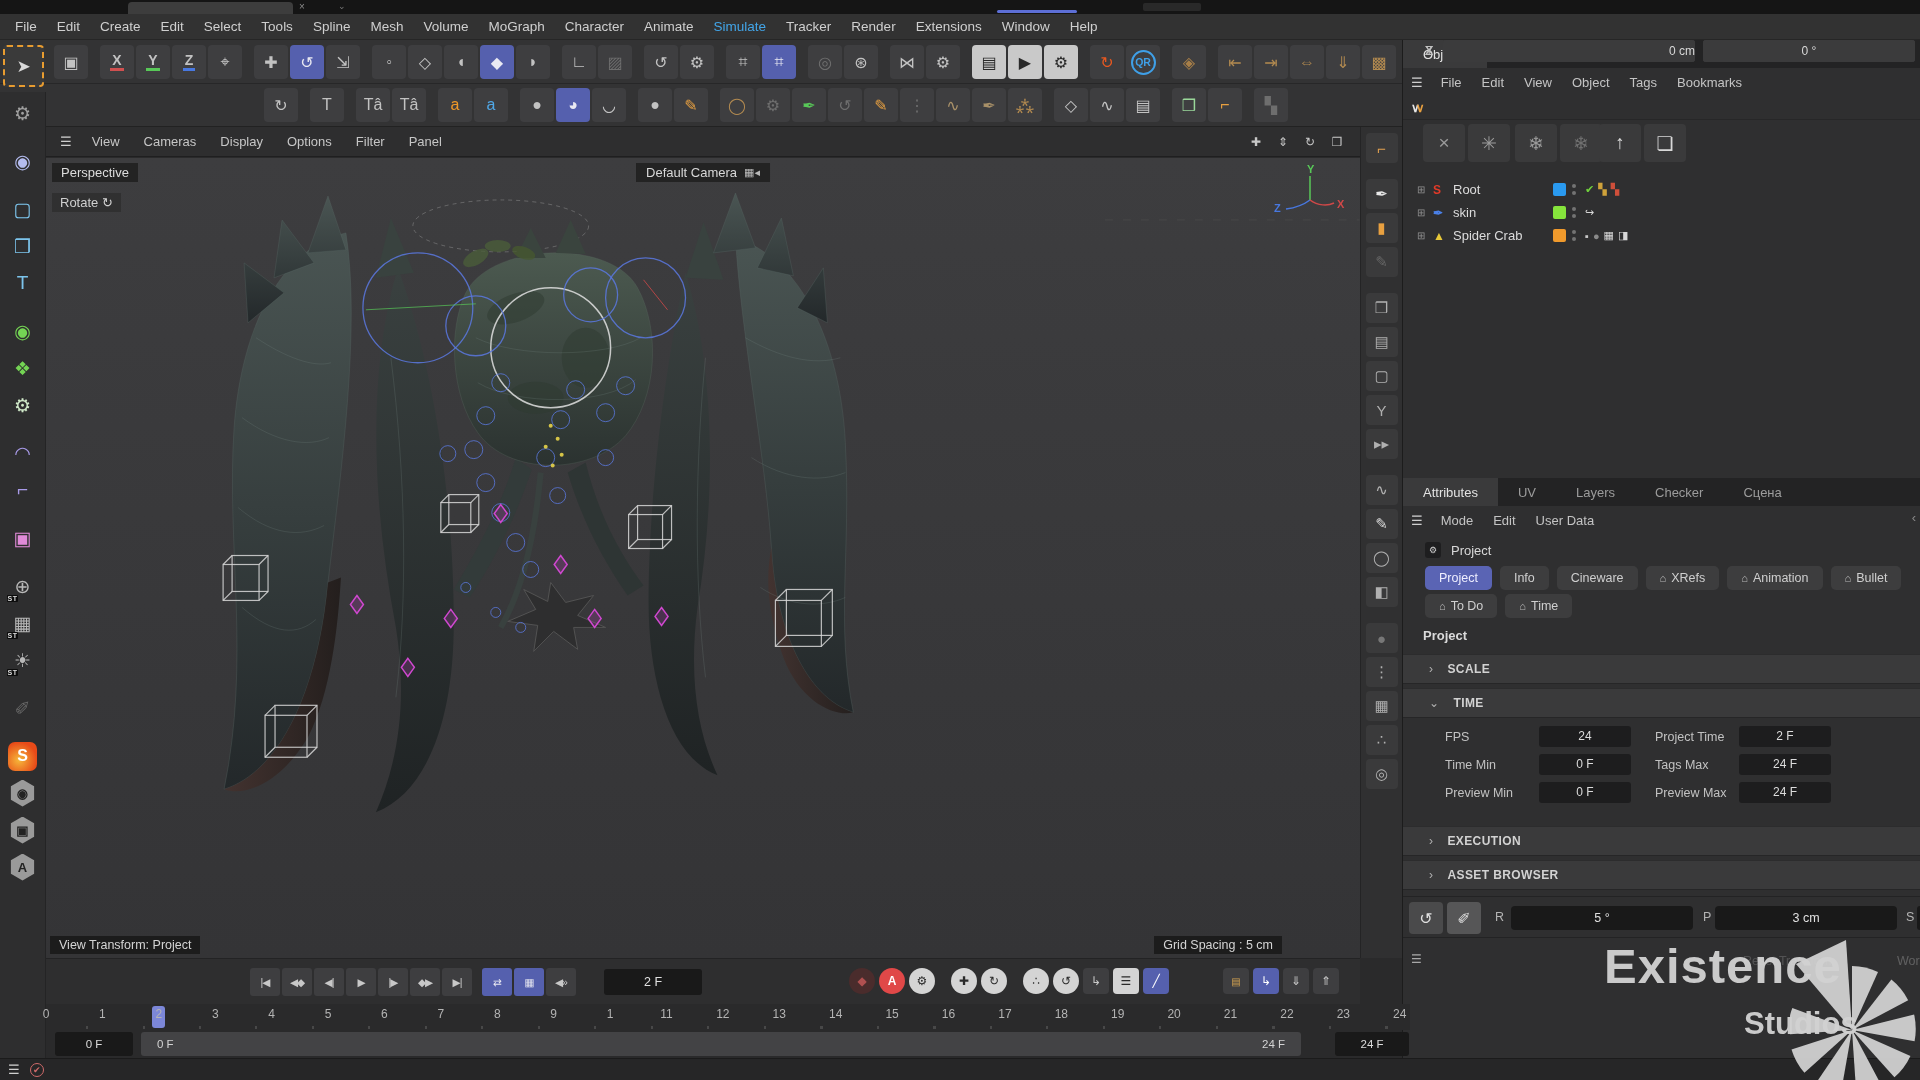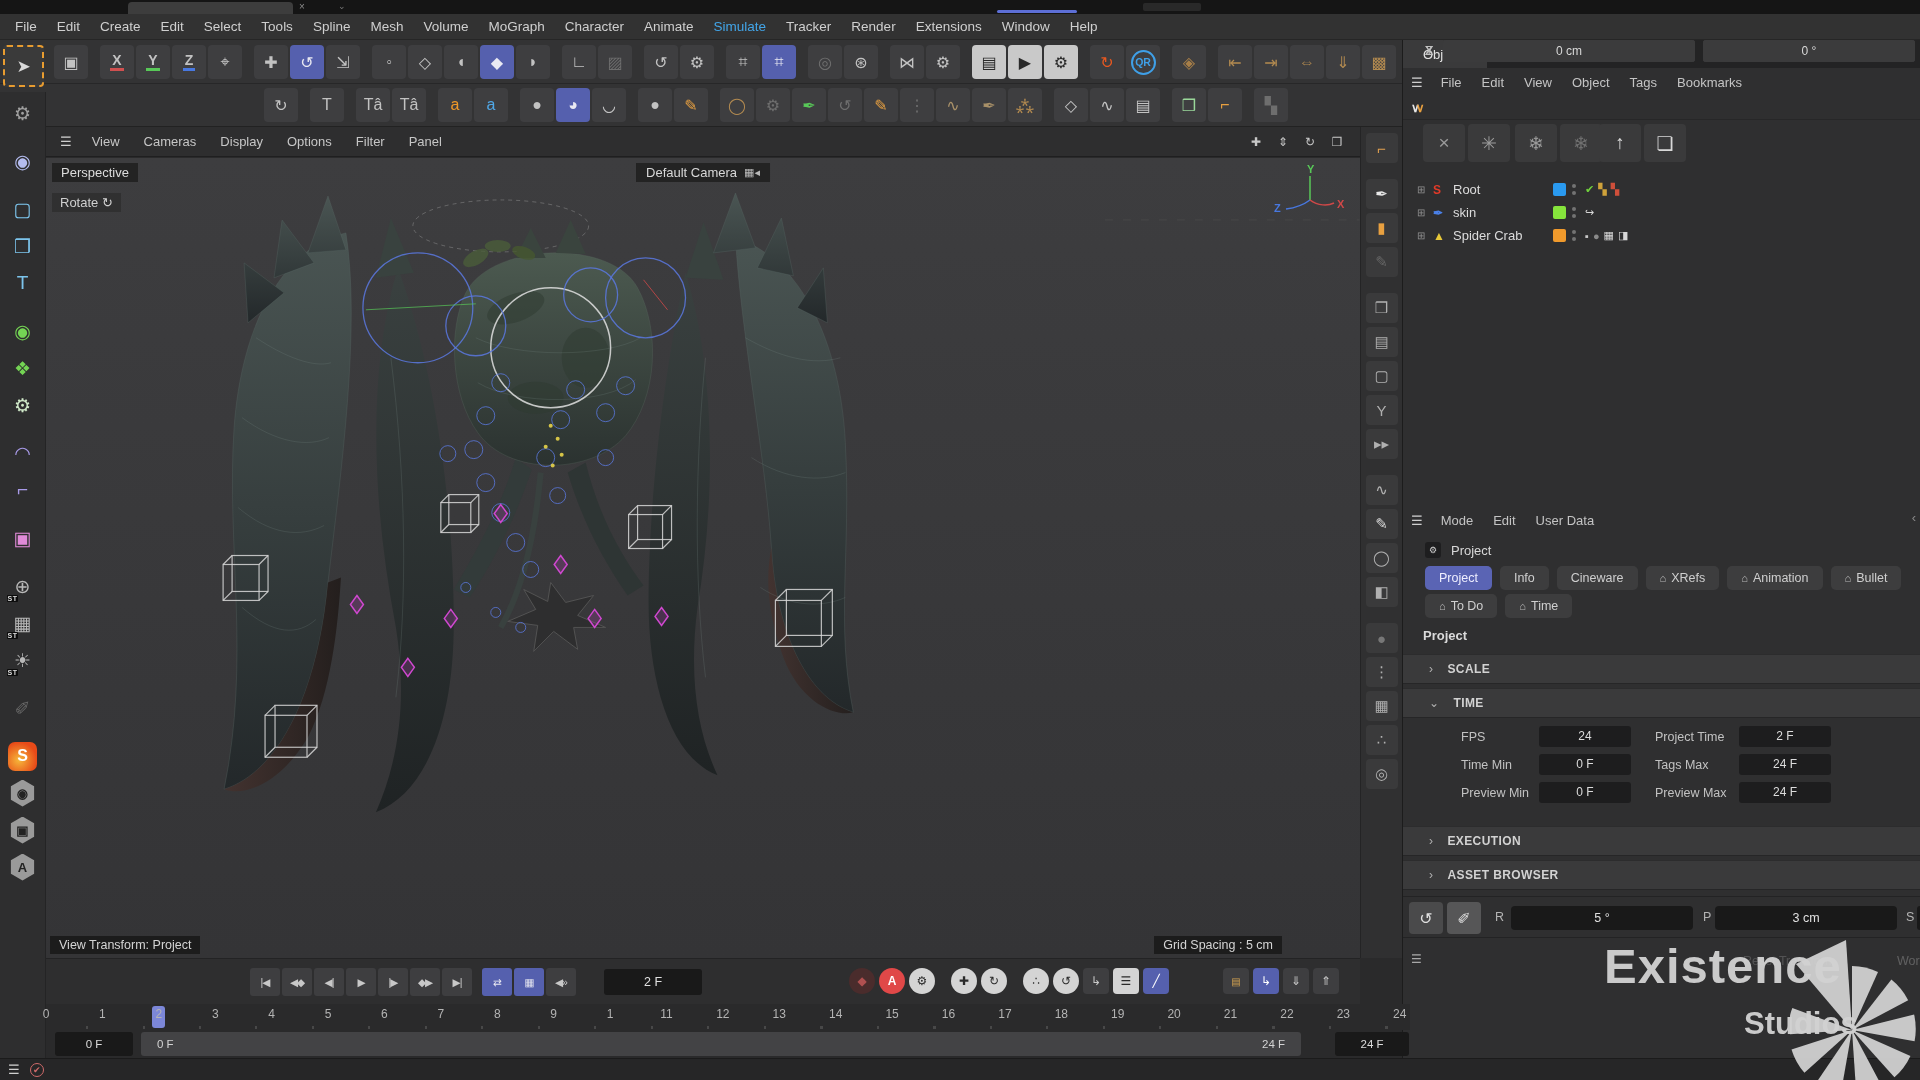--- a/index.html
+++ b/index.html
@@ -87,30 +87,30 @@
 #btnrow1{top:526px}#btnrow2{top:554px}
 .abtn{height:24px;padding:0 14px;border-radius:5px;background:#3d3d3e;font-size:12.5px;color:#cfcfcf;display:flex;align-items:center;gap:5px;white-space:nowrap}
 .abtn.active{background:#5a64b4;color:#eef}
 .abtn .pin{font-size:11px;color:#b4b4b4}
 #grouptitle{position:absolute;top:588px;left:20px;font-size:13px;font-weight:700;color:#dadada}
 .sechdr{position:absolute;left:0;width:100%;height:30px;background:#3a3a3b;border-top:1px solid #2c2c2d;border-bottom:1px solid #262627;display:flex;align-items:center;padding-left:26px;gap:14px;font-size:12px;font-weight:700;letter-spacing:.4px;color:#d2d2d2}
 .sechdr .ar{font-size:12px;color:#b0b0b0;font-weight:400}
 .trow{position:absolute;left:0;width:100%;height:22px}
 .tlab{position:absolute;font-size:12.5px;color:#c2c2c2;line-height:22px}
 .tfld{position:absolute;background:#1d1d1e;border-radius:3px;height:21px;line-height:21px;text-align:center;font-size:12px;color:#dcdcdc}
-.tl1{left:58px}.tf1{left:136px;width:92px}.tl2{left:252px}.tf2{left:336px;width:92px}
+.tl1{left:42px}.tf1{left:136px;width:92px}.tl2{left:252px}.tf2{left:336px;width:92px}
 #transformbar{position:absolute;top:856px;left:0;width:100%;height:42px;background:#2f2f30;border-top:1px solid #232324;border-bottom:1px solid #232324}
 .xbtn{position:absolute;top:5px;width:34px;height:32px;background:#4a4a4b;border-radius:4px;display:flex;align-items:center;justify-content:center;font-size:16px;color:#e0e0e0}
 .tfbig{position:absolute;top:9px;background:#191919;border-radius:4px;height:24px;line-height:24px;text-align:center;font-size:12.5px;color:#e0e0e0}
 .tlbig{position:absolute;top:13px;font-size:12.5px;color:#b4b4b4}
 #coordmenu{position:absolute;left:8px;top:912px;font-size:12px;color:#a8a8a8}
 .ghost{position:absolute;color:#cfcfcf;opacity:.22;font-size:12.5px}
 .crow{position:absolute;left:0;width:100%;height:23px}
 .caxis{position:absolute;left:22px;font-size:12.5px;color:#c0c0c0;line-height:22px}
-.cpos{position:absolute;left:40px;width:252px;height:22px;background:#3b3b3c;border-radius:3px;text-align:center;line-height:22px;font-size:12px;color:#d8d8d8}
+.cpos{position:absolute;left:40px;width:252px;height:22px;background:#3b3b3c;border-radius:3px;text-align:right;line-height:22px;font-size:12px;color:#d8d8d8}
 .crot{position:absolute;left:300px;width:212px;height:22px;background:#3b3b3c;border-radius:3px;text-align:center;line-height:22px;font-size:12px;color:#d8d8d8}
 
 #playbar{position:absolute;left:46px;top:958px;width:1314px;height:46px;background:#2e2e2f;border-top:1px solid #232324}
 .pgroup{position:absolute;top:9px;display:flex;gap:2px}
 .pbtn{width:30px;height:28px;background:#3e3e40;border-radius:3px;display:flex;align-items:center;justify-content:center;font-size:10.5px;color:#c8c8c8;letter-spacing:-1px}
 .pbtn.active{background:#5560ae;color:#e9e9f2}
 #framebox{position:absolute;left:558px;top:10px;width:98px;height:26px;background:#191919;border-radius:3px;text-align:center;line-height:26px;font-size:12.5px;color:#e0e0e0}
 .rec{width:26px;height:26px;border-radius:50%;display:flex;align-items:center;justify-content:center;font-size:12px;flex:none}
 .rec.rec-dim{background:#4a2c2c;color:#b05050}
 .rec.rec-red{background:#e04848;color:#fff;font-weight:700}
@@ -953,20 +953,43 @@
 
               <span style="color: rgb(216, 216, 216);">▦</span>
 
               <span style="color: rgb(216, 216, 216);">◨</span>
 
           </span>
         </div>
 
     </div>
 
+    <div class="tabbar" id="attrtabs">
+
+        <span class="tab active">
+          <span>Attributes</span>
+        </span>
+
+        <span class="tab">
+          <span>UV</span>
+        </span>
+
+        <span class="tab">
+          <span>Layers</span>
+        </span>
+
+        <span class="tab">
+          <span>Checker</span>
+        </span>
+
+        <span class="tab">
+          <span>Сцена</span>
+        </span>
+
+    </div>
     <div class="panelmenu" id="attrmenu">
       <span class="ham">☰</span>
 
         <span class="mi"><span>Mode</span></span>
 
         <span class="mi"><span>Edit</span></span>
 
         <span class="mi"><span>User Data</span></span>
 
     </div>

